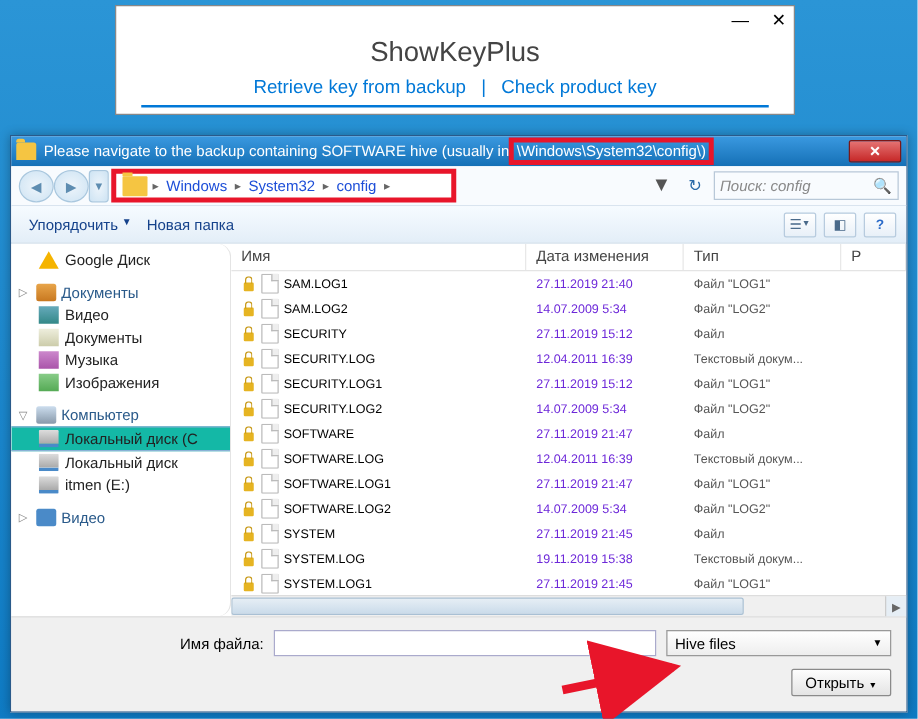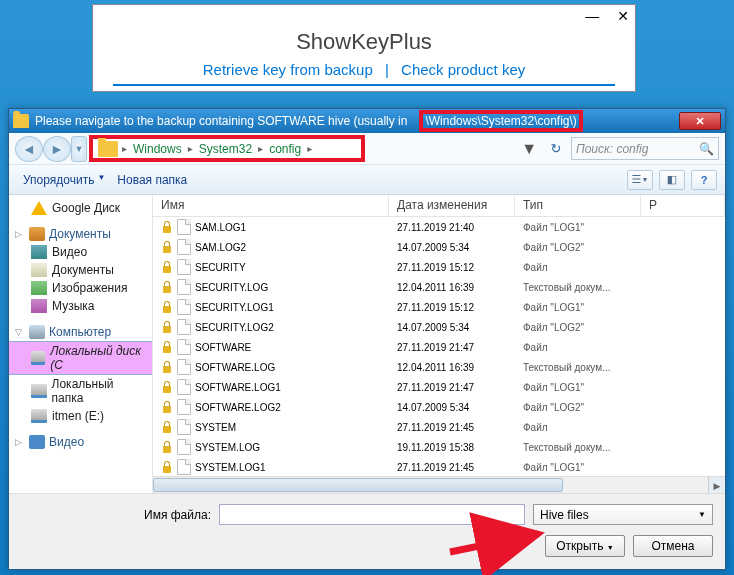--- a/index.html
+++ b/index.html
@@ -21,62 +21,62 @@
   background: #fff; border: 1px solid #2a5a8a; box-shadow: 0 0 8px rgba(0,0,0,.3);
   display: flex; flex-direction: column;
 }
 .dlg-title {
   height: 24px; background: linear-gradient(#3a99e0, #1570b6); color: #fff;
   display: flex; align-items: center; font-size: 12px; padding: 0 4px;
 }
 .dlg-title .folder-icon { width: 16px; height: 14px; background: #f5c542; margin-right: 6px; border-radius: 2px 2px 0 0; position: relative; }
 .dlg-title .folder-icon::before { content:""; position:absolute; top:-3px; left:0; width:7px; height:3px; background:#f5c542; border-radius:2px 2px 0 0; }
 .dlg-title .t1 { flex: 0 0 auto; }
-.dlg-title .t2 { padding: 2px 4px; margin-left: 14px; }
+.dlg-title .t2 { padding: 2px 4px; margin-left: 2px; }
 .dlg-title .spacer { flex: 1; }
 .dlg-title .close {
   width: 42px; height: 18px; background: linear-gradient(#e57373,#c62828);
   border: 1px solid #7a1818; border-radius: 2px; color:#fff; font-weight:bold;
   display:flex; align-items:center; justify-content:center; font-size:11px;
 }
 .highlight-red { outline: 4px solid #e8152a; outline-offset: -2px; }
 
 
 .navrow { height: 32px; display: flex; align-items: center; padding: 3px 6px; gap: 4px; border-bottom: 1px solid #d9e4ef; background: #f8fbfe; }
 .navbtns { display: flex; gap: 0; }
 .navbtn { width: 28px; height: 26px; border-radius: 50%; background: radial-gradient(#eef5fb,#cde3f3); border: 1px solid #a9c7de; display:flex; align-items:center; justify-content:center; color:#5e8db1; font-size:14px; }
 .navbtn.small { width: 16px; border-radius: 3px; font-size: 9px; }
 .breadcrumb {
   flex: 0 0 auto; height: 23px; border: 1px solid #b8c8d8; background: #fff;
   display: flex; align-items: center; padding: 0 2px; font-size: 12px;
 }
 .breadcrumb .bc-icon { width: 20px; height: 16px; background: #f5c542; margin: 0 4px; border-radius: 1px; position:relative; }
 .breadcrumb .bc-icon::before { content:""; position:absolute; top:-3px; left:0; width:8px; height:3px; background:#f5c542; }
-.breadcrumb .seg { padding: 0 6px; color: #15803d; }
+.breadcrumb .seg { padding: 0 6px; color: #1d4ed8; }
 .breadcrumb .chev { color: #666; font-size: 10px; }
 .navrow .gap { flex: 1; }
 .refresh { width: 22px; height: 22px; display:flex; align-items:center; justify-content:center; color:#2a6aa8; font-size:13px; }
 .searchbox { width: 148px; height: 23px; border: 1px solid #b8c8d8; display:flex; align-items:center; padding: 0 4px; font-size: 12px; color:#888; font-style: italic; }
 .searchbox .mag { margin-left:auto; color:#5a8ab2; font-style: normal; }
 
 
 .toolbar { height: 30px; background: linear-gradient(#f6fbff,#e3eef8); border-bottom: 1px solid #c9d9e8; display:flex; align-items:center; padding: 0 8px; font-size: 12px; color: #15428b; }
 .toolbar .tb { padding: 3px 6px; display:flex; gap:3px; }
 .toolbar .tb .dd { font-size: 8px; }
 .toolbar .right { margin-left:auto; display:flex; gap:6px; }
 .toolbar .iconbtn { width: 26px; height: 20px; border: 1px solid #b7cbde; background: linear-gradient(#fff,#e8f0f8); border-radius:2px; display:flex; align-items:center; justify-content:center; font-size:11px; color:#4a6a8a; }
 
 
 .main { flex: 1; display: flex; overflow: hidden; background:#fff; }
-.sidebar { width: 144px; border-right: 1px solid #e4e4e4; overflow-y: auto; font-size: 12px; padding: 4px 0; }
+.sidebar { width: 176px; border-right: 1px solid #e4e4e4; overflow-y: auto; font-size: 12px; padding: 4px 0; border-radius: 11px; }
 .side-group { margin-bottom: 8px; }
 .side-head { display:flex; align-items:center; gap:4px; padding: 2px 6px; color:#2a5a8a; }
 .side-head .exp { font-size: 9px; color:#888; width: 10px; }
 .side-item { display:flex; align-items:center; gap:5px; padding: 2px 6px 2px 22px; color:#222; }
-.side-item.sel { background: #f0abfc; border: 1px solid #8ab2d6; border-left:none; border-right:none;font-style:italic; }
+.side-item.sel { background: #14b8a6; border: 1px solid #8ab2d6; border-left:none; border-right:none; }
 .ico { width: 16px; height: 14px; display:inline-block; }
 .ico-lib { background: linear-gradient(#e8a54a,#c87820); border-radius:2px; }
 .ico-drive { background: linear-gradient(#ddd,#aaa); border-radius:1px; border-bottom:3px solid #4a8ac8; }
 .ico-comp { background: linear-gradient(#cde,#89a); border-radius:2px; }
 .ico-net { background: #4a8ac8; border-radius:2px; }
 .ico-vid { background: linear-gradient(#6ab,#388); }
 .ico-doc { background: linear-gradient(#eed,#cca); }
 .ico-img { background: linear-gradient(#8c8,#5a5); }
 .ico-mus { background: linear-gradient(#c8c,#a5a); }
 .ico-gdrive { width:0; height:0; border-left:8px solid transparent; border-right:8px solid transparent; border-bottom:14px solid #f5b400; }
@@ -84,21 +84,21 @@
 .filepane { flex:1; display:flex; flex-direction:column; overflow:hidden; }
 .colheads { height: 22px; border-bottom: 1px solid #e4e4e4; display:flex; font-size:12px; color:#444; }
 .colheads div { padding: 3px 8px; border-right: 1px solid #e8e8e8; }
 .c-name { width: 236px; }
 .c-date { width: 126px; }
 .c-type { width: 126px; }
 .c-size { flex:1; }
 .filelist { flex:1; overflow: hidden; font-size: 10px; }
 .frow { height: 20px; display:flex; align-items:center; }
 .frow .fn { width: 236px; padding-left: 8px; display:flex; align-items:center; gap:4px; white-space:nowrap; overflow:hidden; }
-.frow .fd { width: 126px; padding-left: 8px; color:#000000; white-space:nowrap; }
+.frow .fd { width: 126px; padding-left: 8px; color:#6d28d9; white-space:nowrap; }
 .frow .ft { width: 126px; padding-left: 8px; color:#555; white-space:nowrap; overflow:hidden; text-overflow:ellipsis; }
 .lock { width:12px; height:12px; position:relative; }
 .lock::before { content:""; position:absolute; bottom:0; left:2px; width:8px; height:7px; background:#e6b422; border-radius:1px; }
 .lock::after { content:""; position:absolute; top:0; left:3px; width:4px; height:5px; border:1.5px solid #c89a1a; border-bottom:none; border-radius:3px 3px 0 0; }
 .fico { width:14px; height:16px; background:#fff; border:1px solid #bbb; border-radius:1px; position:relative; }
 .fico::before { content:""; position:absolute; right:-1px; top:-1px; width:5px; height:5px; background:#eee; border-left:1px solid #bbb; border-bottom:1px solid #bbb; }
 .hscroll { height: 17px; background:#f0f0f0; border-top:1px solid #ddd; position:relative; }
 .hscroll .thumb { position:absolute; left:0; top:1px; width: 410px; height:14px; background:linear-gradient(#e6eef5,#cadbea); border:1px solid #a9c0d4; border-radius:2px; }
 .hscroll .arrow-r { position:absolute; right:0; top:0; width:17px; height:17px; background:#e6eef5; border-left:1px solid #ccc; display:flex; align-items:center; justify-content:center; font-size:9px; color:#666; }
 
@@ -198,41 +198,41 @@
           </div>
         <div class="side-item">
             <span class="ico ico-vid"></span>
             <span>Видео</span>
           </div>
         <div class="side-item">
             <span class="ico ico-doc"></span>
             <span>Документы</span>
           </div>
         <div class="side-item">
+            <span class="ico ico-mus"></span>
+            <span>Музыка</span>
+          </div>
+        <div class="side-item">
             <span class="ico ico-img"></span>
             <span>Изображения</span>
-          </div>
-        <div class="side-item">
-            <span class="ico ico-mus"></span>
-            <span>Музыка</span>
           </div>
       </div>
       <div class="side-group">
         <div class="side-head">
             <span class="exp">▽</span>
             <span class="ico ico-comp"></span>
             <span>Компьютер</span>
           </div>
         <div class="side-item sel">
             <span class="ico ico-drive"></span>
             <span>Локальный диск (C</span>
           </div>
         <div class="side-item">
             <span class="ico ico-drive"></span>
-            <span>Локальный папка</span>
+            <span>Локальный диск</span>
           </div>
         <div class="side-item">
             <span class="ico ico-drive"></span>
             <span>itmen (E:)</span>
           </div>
       </div>
       <div class="side-group">
         <div class="side-head">
             <span class="exp">▷</span>
             <span class="ico ico-net"></span>
@@ -378,21 +378,20 @@
     <div class="row1">
       <label>Имя файла:</label>
       <input type="text" value="" style="">
       <div class="combo">
         <span>Hive files</span>
           <span class="dd">▼</span>
       </div>
     </div>
     <div class="row2">
       <button class="btn"><span>Открыть</span> <span style="font-size:7px">▼</span></button>
-      <button class="btn">Отмена</button>
     </div>
   </div>
 </div>
 
 <div class="arrow-anno">
   <svg width="110" height="40">
     <defs>
         <marker id="ah" markerWidth="12" markerHeight="12" refX="9" refY="5" orient="auto">
       <path d="M0,0 L10,5 L0,10 Z" fill="#e8152a"></path>
         </marker>

